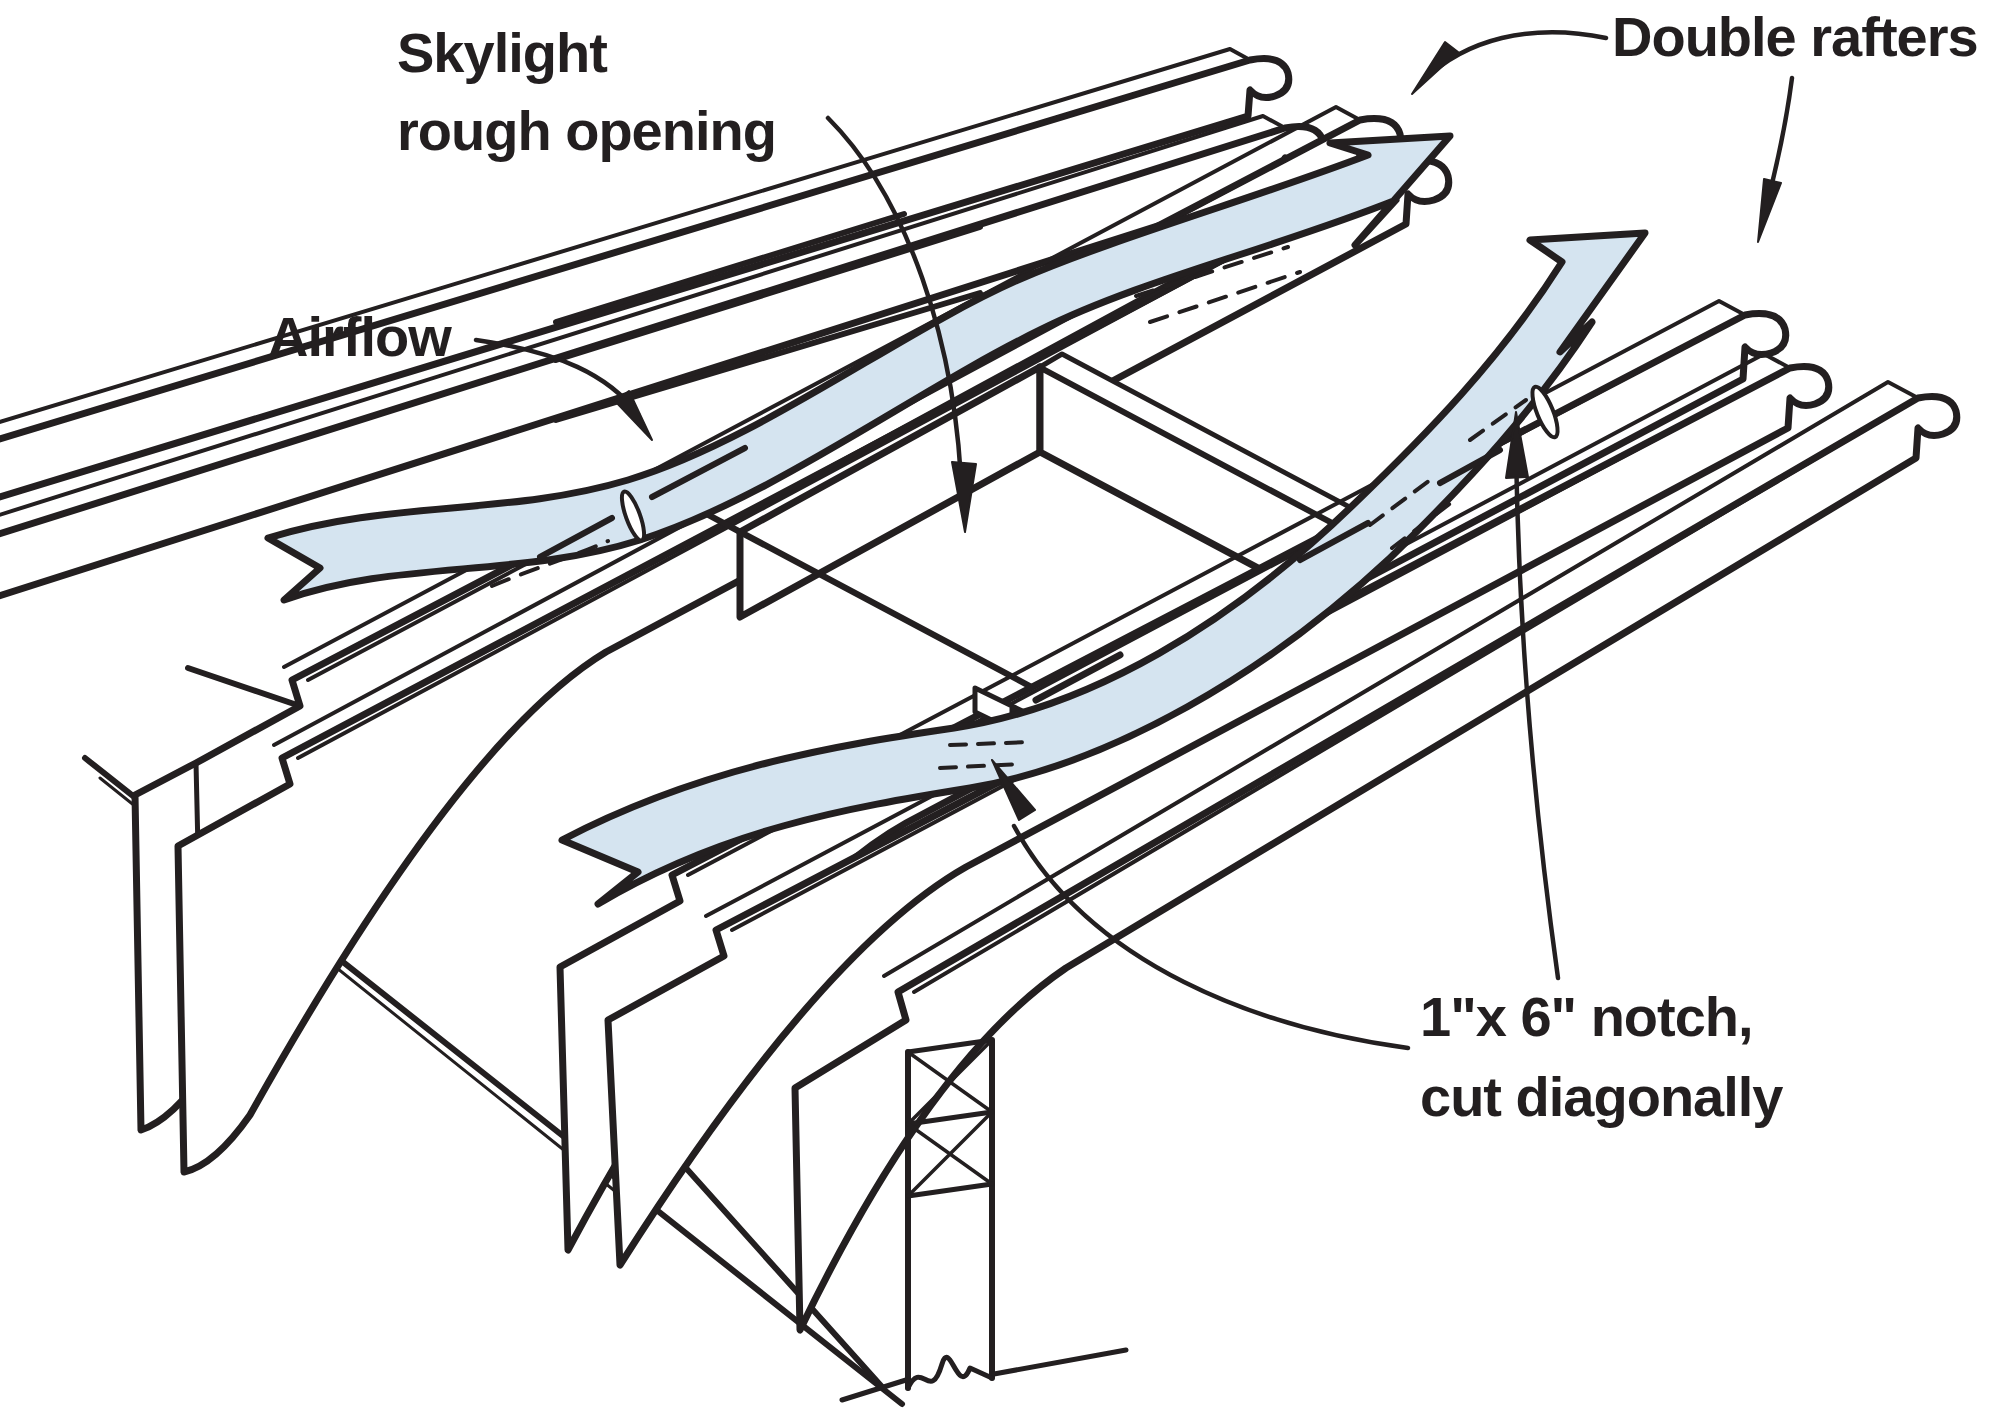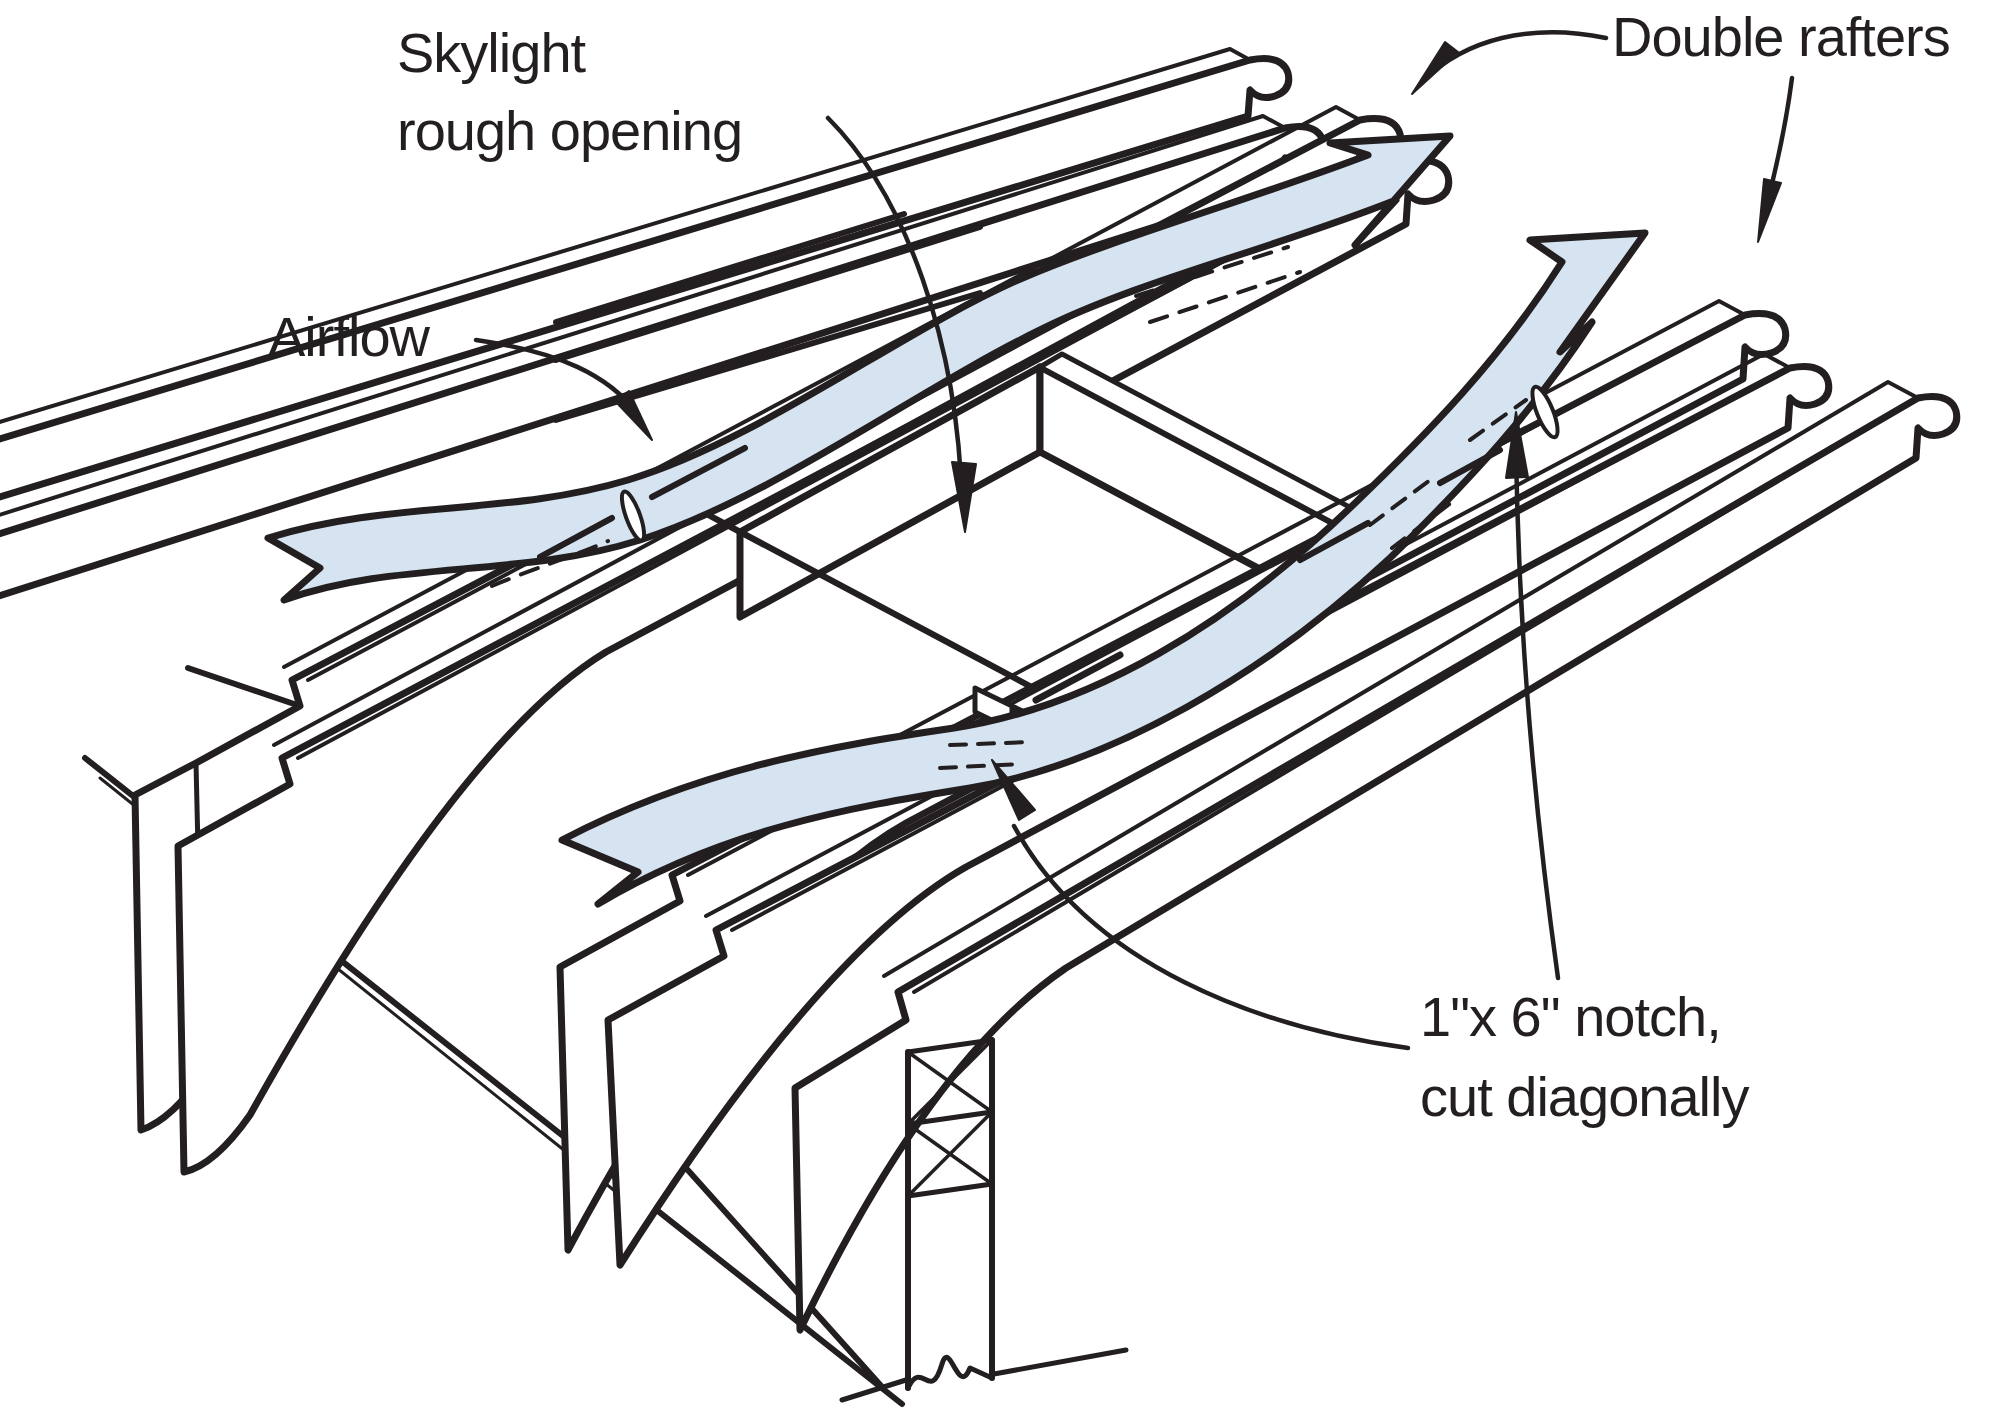--- a/index.html
+++ b/index.html
@@ -1,16 +1,16 @@
 <!DOCTYPE html>
 <html><head>
 <meta charset="utf-8">
 <style>
   html,body{margin:0;padding:0;background:#fff;}
-  .stage{width:2000px;height:1408px;position:relative;background:#fff;overflow:hidden;}
+  .stage{width:2000px;height:1408px;position:relative;background:#fff;overflow:hidden;font-weight:bold;}
   svg{display:block;}
   text{font-family:"Liberation Sans","DejaVu Sans",sans-serif;font-size:56px;fill:#231f20;letter-spacing:-1px;}
 </style>
 </head>
 <body>
 
 <div class="stage">
 <svg width="2000" height="1408" viewBox="0 0 2000 1408">
   <g stroke="#231f20" stroke-linecap="round" stroke-linejoin="round" fill="none">
 

